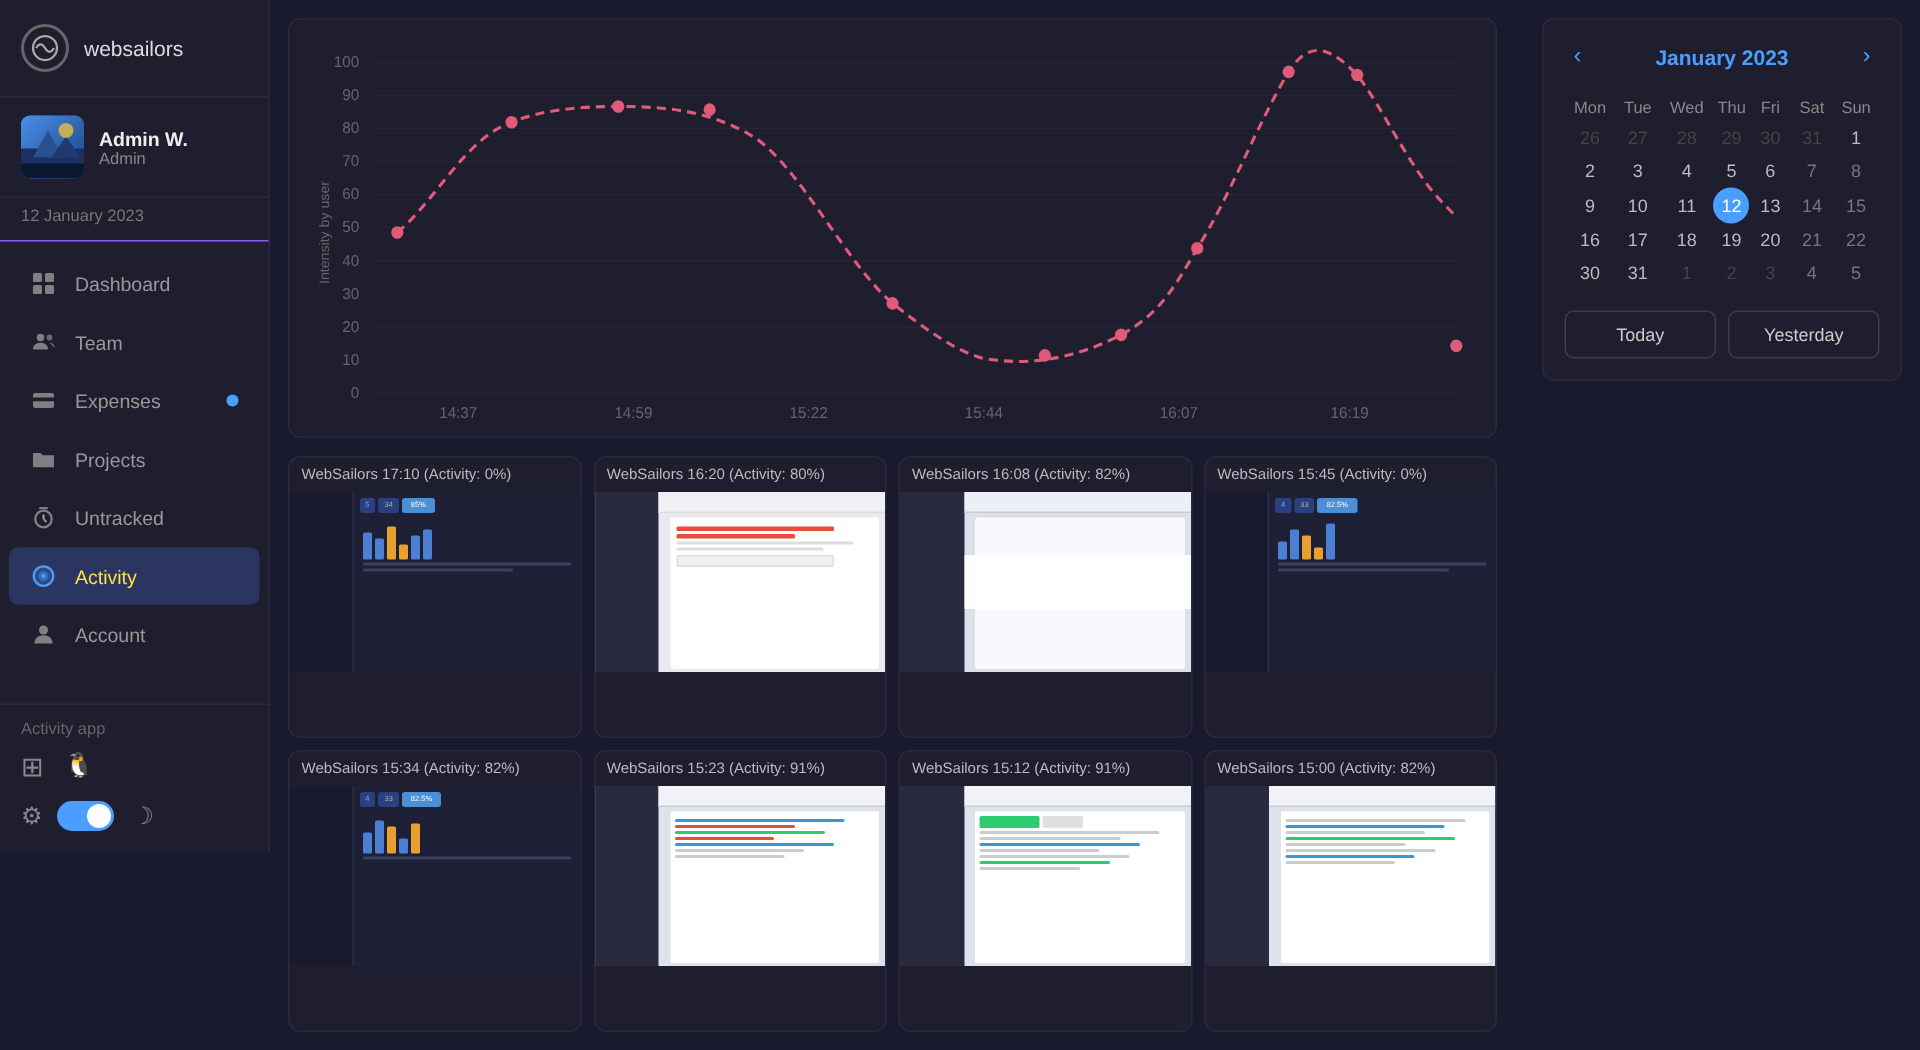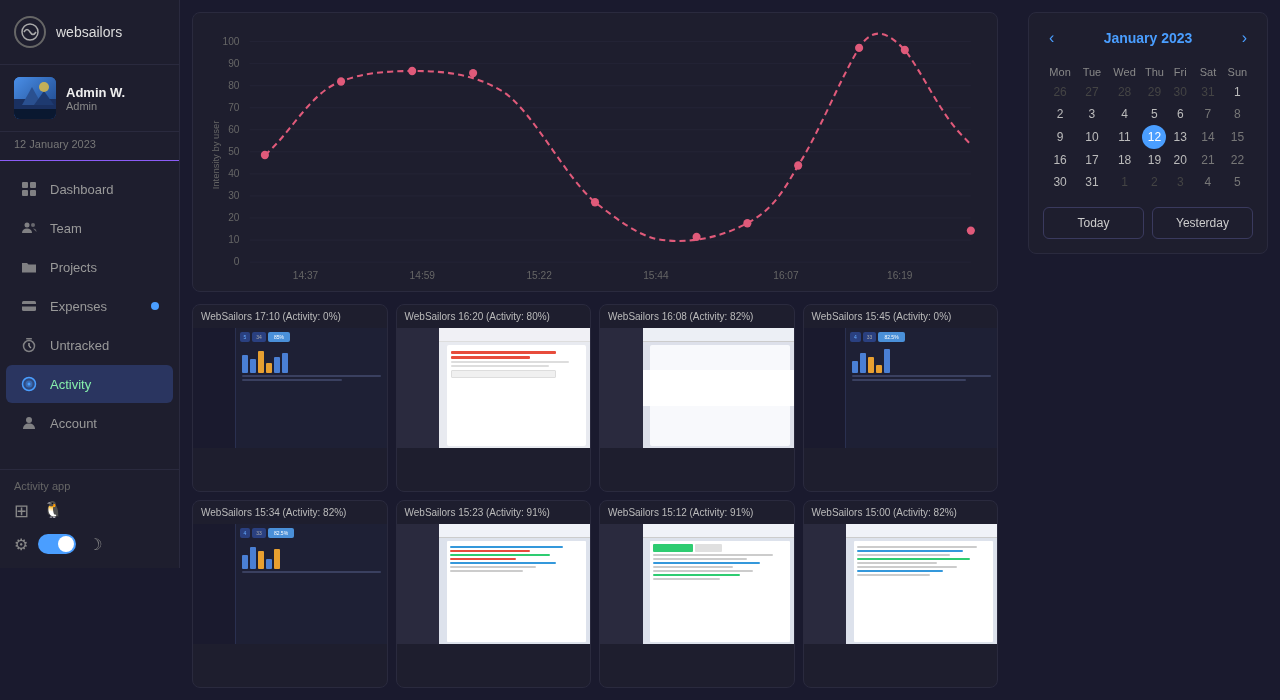--- a/index.html
+++ b/index.html
@@ -106,21 +106,21 @@
       padding: 10px 14px;
       cursor: pointer;
       border-radius: 6px;
       margin: 1px 6px;
       font-size: 13px;
       color: #999;
       transition: background 0.15s;
     }
     .nav-item.active {
       background: #2a3560;
-      color: #86efac;
+      color: #fde047;
     }
     .nav-icon {
       width: 18px;
       height: 18px;
       display: flex;
       align-items: center;
       justify-content: center;
       flex-shrink: 0;
     }
     .nav-badge {
@@ -429,35 +429,35 @@
           <circle cx="12" cy="5" r="2" opacity="0.6"></circle>
           <path d="M12 8.5c2 0 3.5 1 3.5 3.5" opacity="0.6"></path>
         </svg>
       </div>
       <span>Team</span>
     </div>
 
     <div class="nav-item">
       <div class="nav-icon">
         <svg width="16" height="16" viewBox="0 0 16 16" fill="currentColor">
-          <path d="M1 4h5l1.5 1.5H15v8H1z" opacity="0.8"></path>
+          <rect x="1" y="3" width="14" height="10" rx="1.5" opacity="0.8"></rect>
+          <rect x="1" y="6" width="14" height="2.5" fill="#1e1e2e"></rect>
         </svg>
       </div>
-      <span>Projects</span>
+      <span>Expenses</span>
+      <div class="nav-badge"></div>
     </div>
 
     <div class="nav-item">
       <div class="nav-icon">
         <svg width="16" height="16" viewBox="0 0 16 16" fill="currentColor">
-          <rect x="1" y="3" width="14" height="10" rx="1.5" opacity="0.8"></rect>
-          <rect x="1" y="6" width="14" height="2.5" fill="#1e1e2e"></rect>
+          <path d="M1 4h5l1.5 1.5H15v8H1z" opacity="0.8"></path>
         </svg>
       </div>
-      <span>Expenses</span>
-      <div class="nav-badge"></div>
+      <span>Projects</span>
     </div>
 
     <div class="nav-item">
       <div class="nav-icon">
         <svg width="16" height="16" viewBox="0 0 16 16" fill="currentColor">
           <rect x="5" y="1" width="6" height="1.5" rx="0.75" opacity="0.8"></rect>
           <circle cx="8" cy="9" r="5.5" fill="none" stroke="currentColor" stroke-width="1.5" opacity="0.8"></circle>
           <line x1="8" y1="6" x2="8" y2="9" stroke="currentColor" stroke-width="1.5"></line>
           <line x1="8" y1="9" x2="10" y2="11" stroke="currentColor" stroke-width="1.2"></line>
         </svg>

